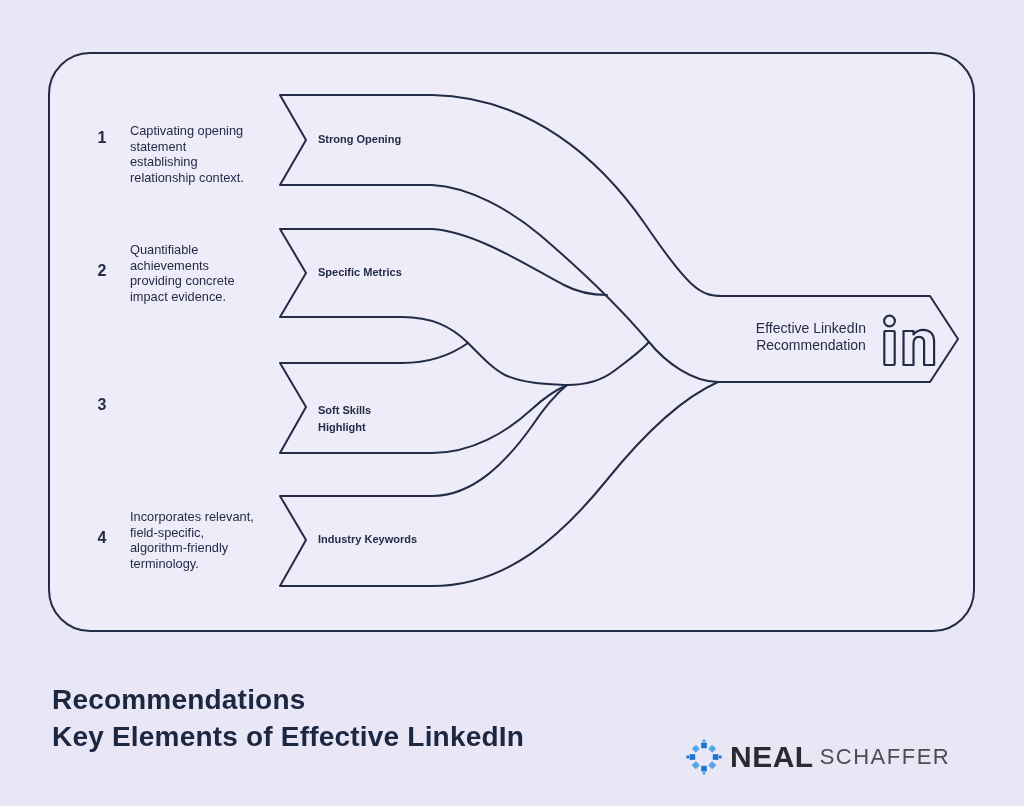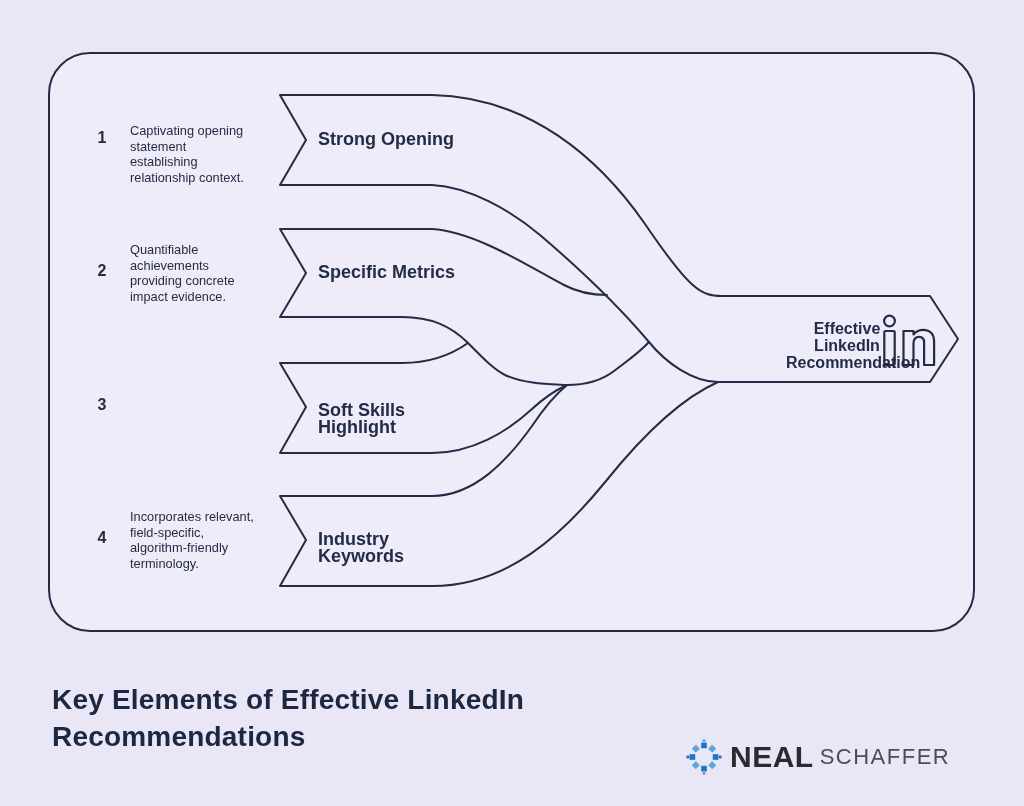--- a/index.html
+++ b/index.html
@@ -17,26 +17,26 @@
   .num{
     position:absolute;left:40px;width:24px;text-align:center;
     font-size:16px;font-weight:bold;
   }
   .desc{
     position:absolute;left:80px;width:126px;
     font-size:12.8px;line-height:15.6px;
   }
   .band-label{
     position:absolute;left:268px;width:160px;
-    font-size:18px;font-weight:bold;line-height:17px;
+    font-size:11px;font-weight:bold;line-height:17px;
   }
   .band-label.narrow{width:100px;}
   .result-label{
-    position:absolute;left:736px;top:266px;width:122px;
-    text-align:center;font-size:16px;font-weight:bold;line-height:17px;
+    position:absolute;left:700px;top:266px;width:122px;
+    text-align:center;font-size:14px;font-weight:normal;line-height:17px;
   }
   .in-logo{position:absolute;left:830px;top:257px;}
   .footer-title{
     position:absolute;left:52px;top:681px;width:620px;
     font-size:28px;line-height:37px;font-weight:bold;color:#1c2742;
     letter-spacing:0.2px;
   }
   .brand{
     position:absolute;left:686px;top:738px;height:38px;
     display:flex;align-items:center;
@@ -133,22 +133,22 @@
                  V54 h-10 V31.5
                  c0,-3.6 -2,-5.6 -5,-5.6
                  c-3.6,0 -5.6,2.6 -5.6,6.6
                  V54 Z"></path>
       </g>
     </svg>
 
   </div>
 
   <div class="footer-title">
+    <div>Recommendations</div>
     <div>Key Elements of Effective LinkedIn</div>
-    <div>Recommendations</div>
   </div>
 
   <div class="brand">
     <svg class="brand-icon" width="36" height="36" viewBox="0 0 36 36">
       <g>
         <rect x="15.2" y="3.6" width="5.6" height="5.6" fill="#1b74cf" transform="rotate(0 18 18)"></rect>
         <rect x="15.2" y="3.6" width="5.6" height="5.6" fill="#55a6e8" transform="rotate(45 18 18)"></rect>
         <rect x="15.2" y="3.6" width="5.6" height="5.6" fill="#1b74cf" transform="rotate(90 18 18)"></rect>
         <rect x="15.2" y="3.6" width="5.6" height="5.6" fill="#55a6e8" transform="rotate(135 18 18)"></rect>
         <rect x="15.2" y="3.6" width="5.6" height="5.6" fill="#1b74cf" transform="rotate(180 18 18)"></rect>

